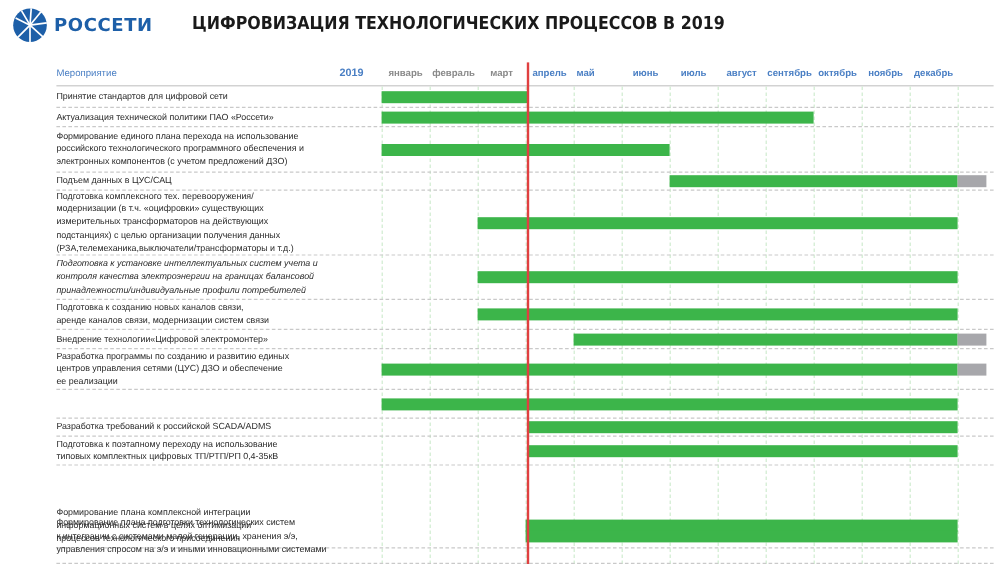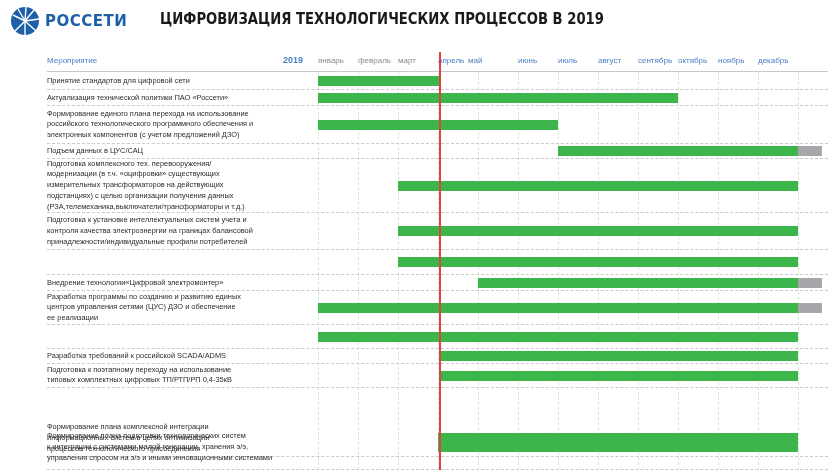--- a/index.html
+++ b/index.html
@@ -3,21 +3,21 @@
 <meta charset="utf-8">
 <style>
   html,body{margin:0;padding:0;background:#fff;}
   body{width:840px;height:476px;position:relative;overflow:hidden;font-family:"Liberation Sans",sans-serif;}
   .logo{position:absolute;left:10px;top:6px;display:flex;align-items:center;}
   .logo svg{width:30px;height:30px;}
   .logo-text{font-family:"DejaVu Sans",sans-serif;font-weight:bold;color:#1d5fa8;font-size:15px;margin-left:5px;letter-spacing:0.5px;}
   .title{position:absolute;left:160px;top:10px;font-family:"DejaVu Sans",sans-serif;font-size:15px;font-weight:bold;color:#1a1a1a;letter-spacing:0px;transform:scaleX(0.88);transform-origin:left center;white-space:nowrap;}
   .hdr-label{position:absolute;left:47px;top:56px;font-size:8px;font-weight:normal;color:#4a7fc4;}
   .hdr-year{position:absolute;left:283px;top:55px;font-size:9px;font-weight:bold;color:#4a7fc4;}
-  .month{position:absolute;top:56px;font-size:8px;font-weight:normal;width:40px;}
+  .month{position:absolute;top:56px;font-size:8px;font-weight:bold;width:40px;text-align:center;}
   .hdr-line{position:absolute;left:47px;top:71px;width:781px;height:1px;background:#c8c8c8;}
   .vgrid{position:absolute;top:72px;height:398px;width:0;border-left:1px dashed #cfeccf;}
   .row{position:absolute;left:47px;width:781px;border-bottom:1px dashed #c9c9c9;}
   .row-label{position:absolute;left:0;top:50%;transform:translateY(-50%);font-size:7.4px;line-height:10.8px;color:#2a2a2a;width:250px;white-space:pre-line;}
   .bar{position:absolute;height:10px;background:#3cb54a;}
   .bar-ext{position:absolute;height:10px;background:#a7a7ab;}
   .today{position:absolute;left:439px;top:52px;width:2px;height:418px;background:#e04040;}
 </style>
 </head>
 <body>
@@ -95,27 +95,29 @@
       <div class="bar-ext" style="background: rgb(167, 167, 171); left: 751px; width: 24px; top: 2px;"></div>
     </div>
     <div class="row" style="top: 159px; height: 53px;">
       <div class="row-label">Подготовка комплексного тех. перевооружения/
 модернизации (в т.ч. «оцифровки» существующих
 измерительных трансформаторов на действующих
 подстанциях) с целью организации получения данных
 (РЗА,телемеханика,выключатели/трансформаторы и т.д.)</div>
       <div class="bar" style="background: rgb(60, 181, 74); left: 351px; width: 400px; top: 22px;"></div>
     </div>
-    <div class="row" style="top: 213px; height: 36px;">
+    <div class="row" style="top: 213px; height: 36px; font-style: italic;">
       <div class="row-label">Подготовка к установке интеллектуальных систем учета и
 контроля качества электроэнергии на границах балансовой
 принадлежности/индивидуальные профили потребителей</div>
       <div class="bar" style="background: rgb(60, 181, 74); left: 351px; width: 400px; top: 13px;"></div>
     </div>
     <div class="row" style="top: 250px; height: 24px;">
+      <div class="row-label">Подготовка к созданию новых каналов связи,
+аренде каналов связи, модернизации систем связи</div>
       <div class="bar" style="background: rgb(60, 181, 74); left: 351px; width: 400px; top: 7px;"></div>
     </div>
     <div class="row" style="top: 275px; height: 15px;">
       <div class="row-label">Внедрение технологии«Цифровой электромонтер»</div>
       <div class="bar" style="background: rgb(60, 181, 74); left: 431px; width: 320px; top: 3px;"></div>
       <div class="bar-ext" style="background: rgb(167, 167, 171); left: 751px; width: 24px; top: 3px;"></div>
     </div>
     <div class="row" style="top: 291px; height: 33px;">
       <div class="row-label">Разработка программы по созданию и развитию единых
 центров управления сетями (ЦУС) ДЗО и обеспечение

